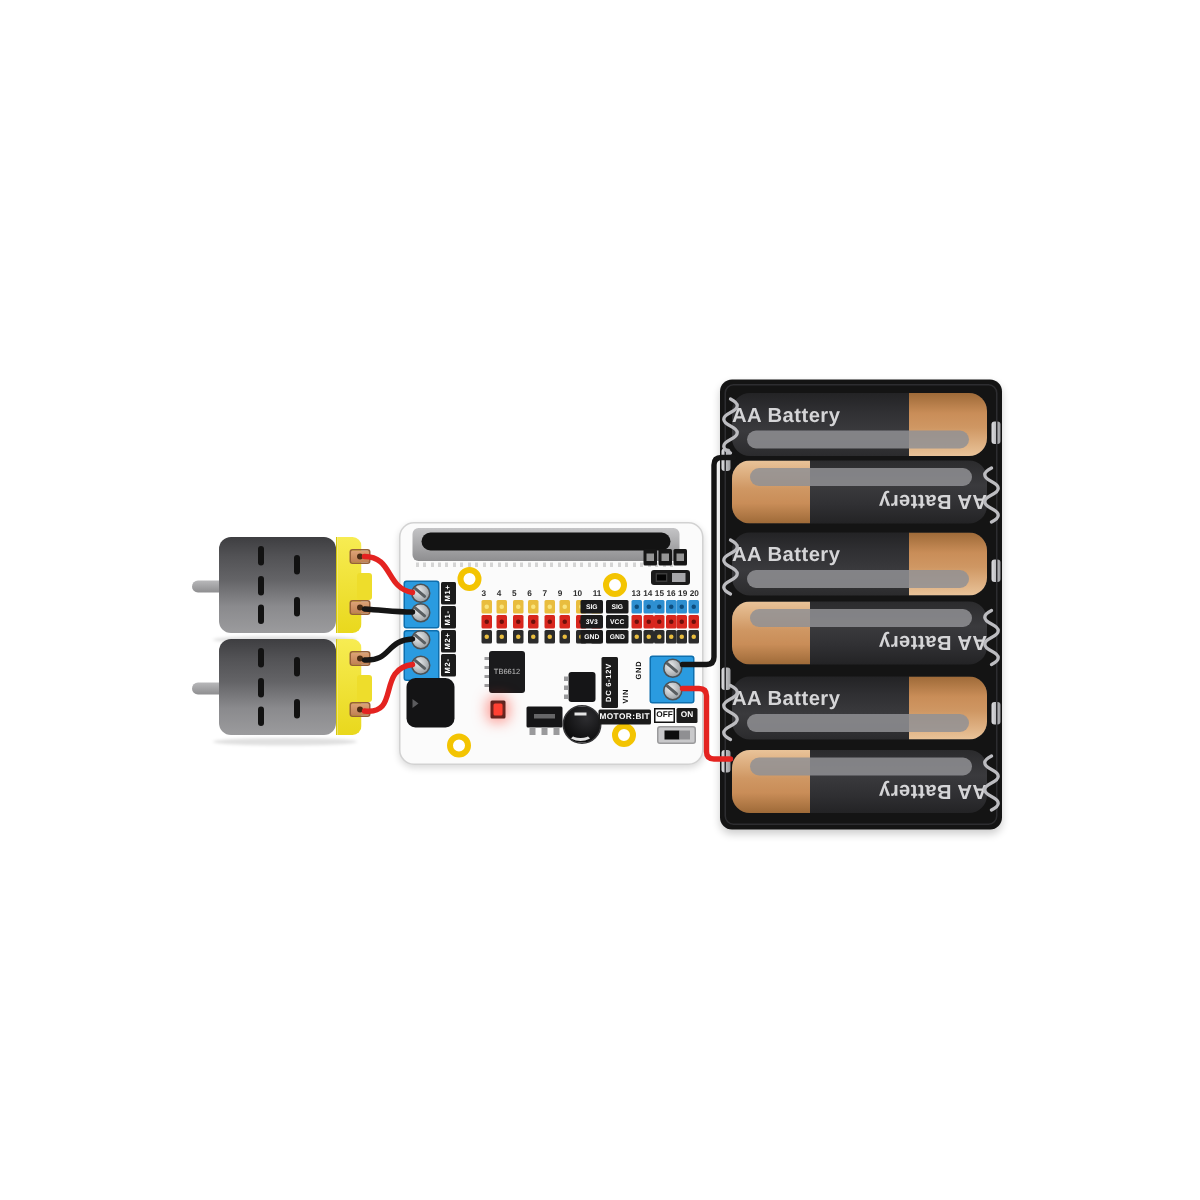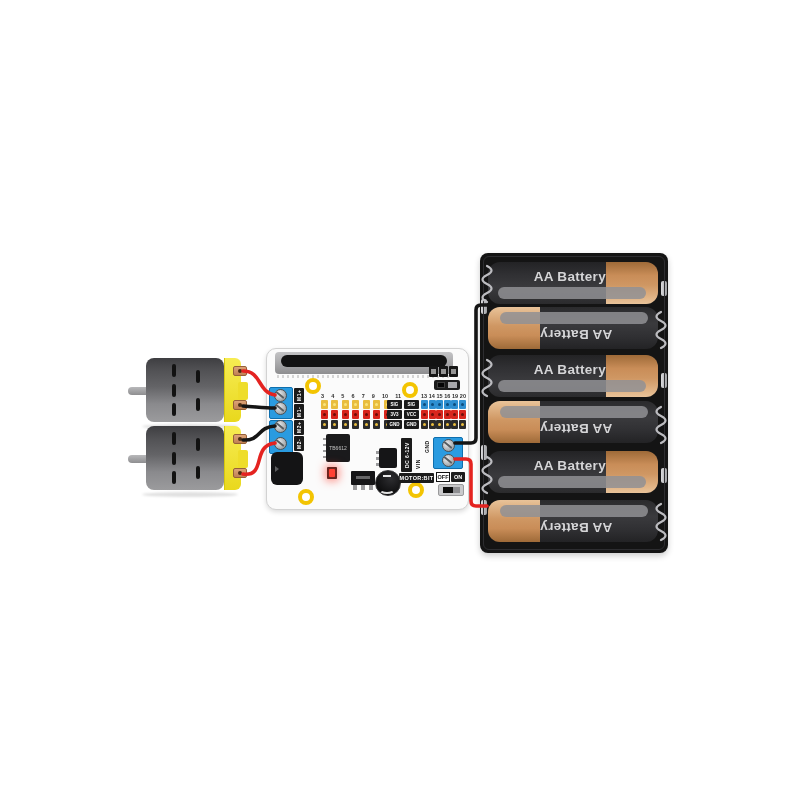--- a/index.html
+++ b/index.html
@@ -92,21 +92,21 @@
 
   
   .pack{position:absolute;left:480px;top:253px;width:188px;height:300px;background:#141414;
     border-radius:8px;box-shadow:0 3px 6px rgba(0,0,0,.2);}
   .pack::after{content:"";position:absolute;inset:3px;border:1px solid #2d2d30;border-radius:6px;pointer-events:none;}
   .battery{position:absolute;left:8px;width:170px;height:42px;border-radius:12px;overflow:hidden;
     background:linear-gradient(180deg,#232325,#303033 30%,#3a3a3d 60%,#2b2b2d);}
   .battery .copper{position:absolute;top:0;right:0;width:52px;height:100%;
     background:linear-gradient(180deg,#9e6a38 0%,#c98d58 32%,#cf9763 55%,#e9c399 100%);}
   .battery .stripe{position:absolute;left:10px;right:12px;top:25px;height:12px;border-radius:7px;background:#919194;opacity:.85;}
-  .battery .blabel{position:absolute;left:0;right:52px;top:7px;text-align:right;
+  .battery .blabel{position:absolute;left:0;right:52px;top:7px;text-align:left;
     font-weight:bold;font-size:13.5px;color:#d5d5d7;letter-spacing:.3px;}
   .battery.flip{transform:rotate(180deg);}
   .tab-metal{position:absolute;width:6px;height:15px;border-radius:2px;
     background:linear-gradient(90deg,#dcdcdf,#9d9ea1);}
 
   svg.overlay{position:absolute;left:0;top:0;pointer-events:none;}
 </style>
 </head>
 <body>
 

